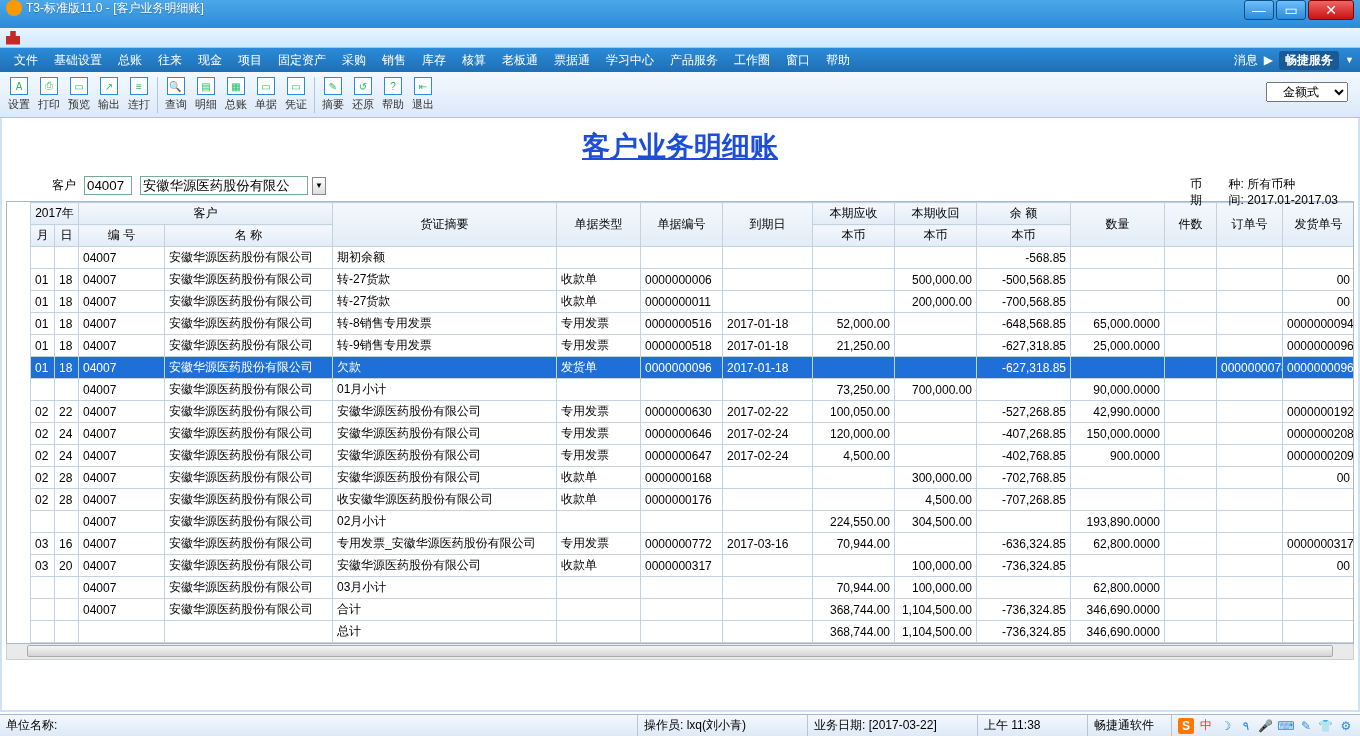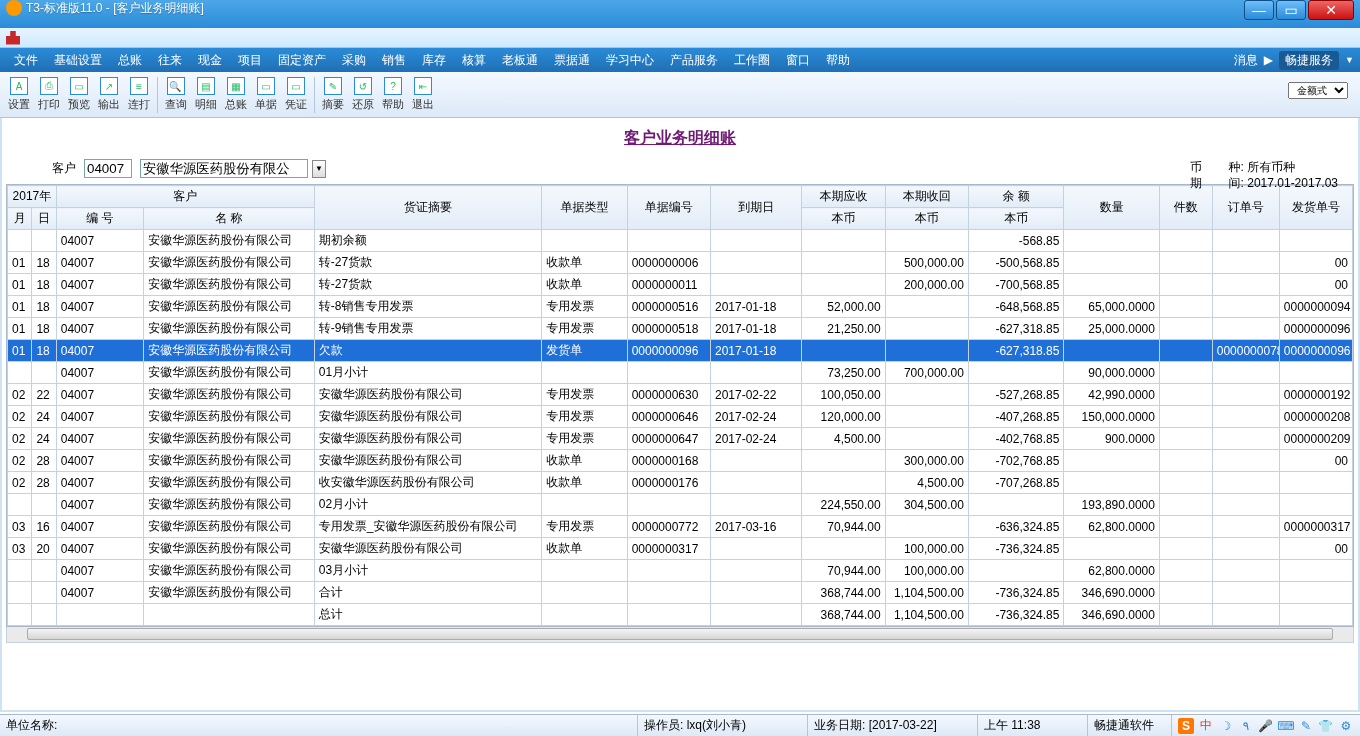--- a/index.html
+++ b/index.html
@@ -12,43 +12,43 @@
 .winbtns { display: flex; gap: 2px; }
 .winbtn { width: 30px; height: 20px; display: flex; align-items: center; justify-content: center; border: 1px solid #0f4f84; background: linear-gradient(#6ebefa,#2b8bd8); border-radius: 3px; color:#fff; cursor:pointer; font-family: Arial; font-size: 14px;}
 .winbtn.close { background: linear-gradient(#ee6666,#cc1111); border-color:#880000; width: 46px;}
 .appicon-row { height: 20px; background: linear-gradient(#e8f4ff,#cde9ff); border-bottom: 1px solid #9ec9e8; padding-left: 6px; display:flex; align-items:center;}
 .appicon-row .plug { width:14px; height:14px; background:#c62828; clip-path: polygon(30% 0,70% 0,70% 40%,100% 40%,100% 100%,0 100%,0 40%,30% 40%); }
 
 
 .menubar { height: 24px; background: linear-gradient(#2b8bd8,#1f6fb4); display: flex; align-items: center; padding: 0 6px; color: #fff; }
 .menubar .menu { padding: 0 8px; cursor: pointer; }
 .menu-right { margin-left: auto; display: flex; align-items: center; gap: 6px; }
-.menu-right .svc { background:#1a5a94; border-radius:3px; padding:1px 6px;}
+.menu-right .svc { background:#1a5a94; border-radius:3px; padding:1px 6px;font-weight:bold;}
 
 
 .toolbar { height: 46px; background: linear-gradient(#f4f9ff,#dce9f8); border-bottom: 1px solid #9ec9e8; display: flex; align-items: center; padding: 0 4px; position: relative; }
 .tb-btn { width: 30px; height: 40px; display: flex; flex-direction: column; align-items: center; justify-content: center; cursor: pointer; border:1px solid transparent; }
 .tb-icon { width: 18px; height: 18px; border: 1px solid #2b8bd8; background: #fff; margin-bottom: 2px; position: relative; font-size:10px; display:flex; align-items:center; justify-content:center; color:#2b6; }
 .tb-label { font-size: 11px; color: #333; }
 .tb-sep { width:1px; height:36px; background:#b0c8de; margin:0 3px;}
 .top-select { position:absolute; right:12px; top:10px; }
-.top-select select { font-size:10px; padding:1px 4px; }
+.top-select select { font-size:12px; padding:1px 12px; }
 
 
 .content { position: absolute; top: 118px; left: 0; right: 0; bottom: 24px; background:#fff; border:2px solid #cfe2f2; border-top:none; padding: 6px 4px 18px 4px;}
-.report-title { text-align: center; font-size: 16px; font-weight: bold; color: #701a75; text-decoration: underline; margin: 4px 0 10px; }
+.report-title { text-align: center; font-size: 28px; font-weight: bold; color: #1d4ed8; text-decoration: underline; margin: 4px 0 10px; }
 .filter-row { display:flex; align-items:center; gap:8px; margin:4px 0 6px 46px; position:relative;}
 .filter-row label { }
 .filter-row input.code { width: 48px; border:1px solid #7a9; padding:1px 2px;}
 .filter-row input.name { width: 168px; border:1px solid #7a9; padding:1px 2px;}
 .filter-row .dd { width:14px; height:18px; border:1px solid #888; background:linear-gradient(#fff,#ddd); display:flex; align-items:center; justify-content:center; font-size:8px; cursor:pointer; margin-left:-4px;}
 .info-right { position:absolute; right:16px; top:0; text-align:left; line-height:16px;}
 
 
-.grid-wrap { border:1px solid #a8b8c8; overflow:auto; max-height: 460px;}
+.grid-wrap { border:1px solid #a8b8c8; overflow:auto; max-height: 460px; padding-left: 23px;}
 table.grid { border-collapse: collapse; width: 100%; table-layout: fixed; font-size:12px;}
 table.grid th, table.grid td { border:1px solid #c4d2e0; padding: 2px 4px; height:20px; white-space:nowrap; overflow:hidden; }
 table.grid th { background: linear-gradient(#f4f8fd,#e2ecf7); font-weight: normal; text-align:center; }
 table.grid tr.selected td { background:#1e6fd8; color:#fff; }
 .num { text-align:right; } .c-m{width:24px;} .c-d{width:24px;}
 .c-code{width:86px;} .c-name{width:168px;}
 .c-abs{width:224px;} .c-type{width:84px;} .c-docno{width:82px;} .c-due{width:90px;}
 .c-rcv{width:82px;} .c-ret{width:82px;} .c-bal{width:94px;}
 .c-qty{width:94px;} .c-pcs{width:52px;} .c-ord{width:66px;} .c-ship{width:72px;}
 .hscroll { height:16px; background:#eaeaea; border:1px solid #c4d2e0; border-top:none; position:relative;}

